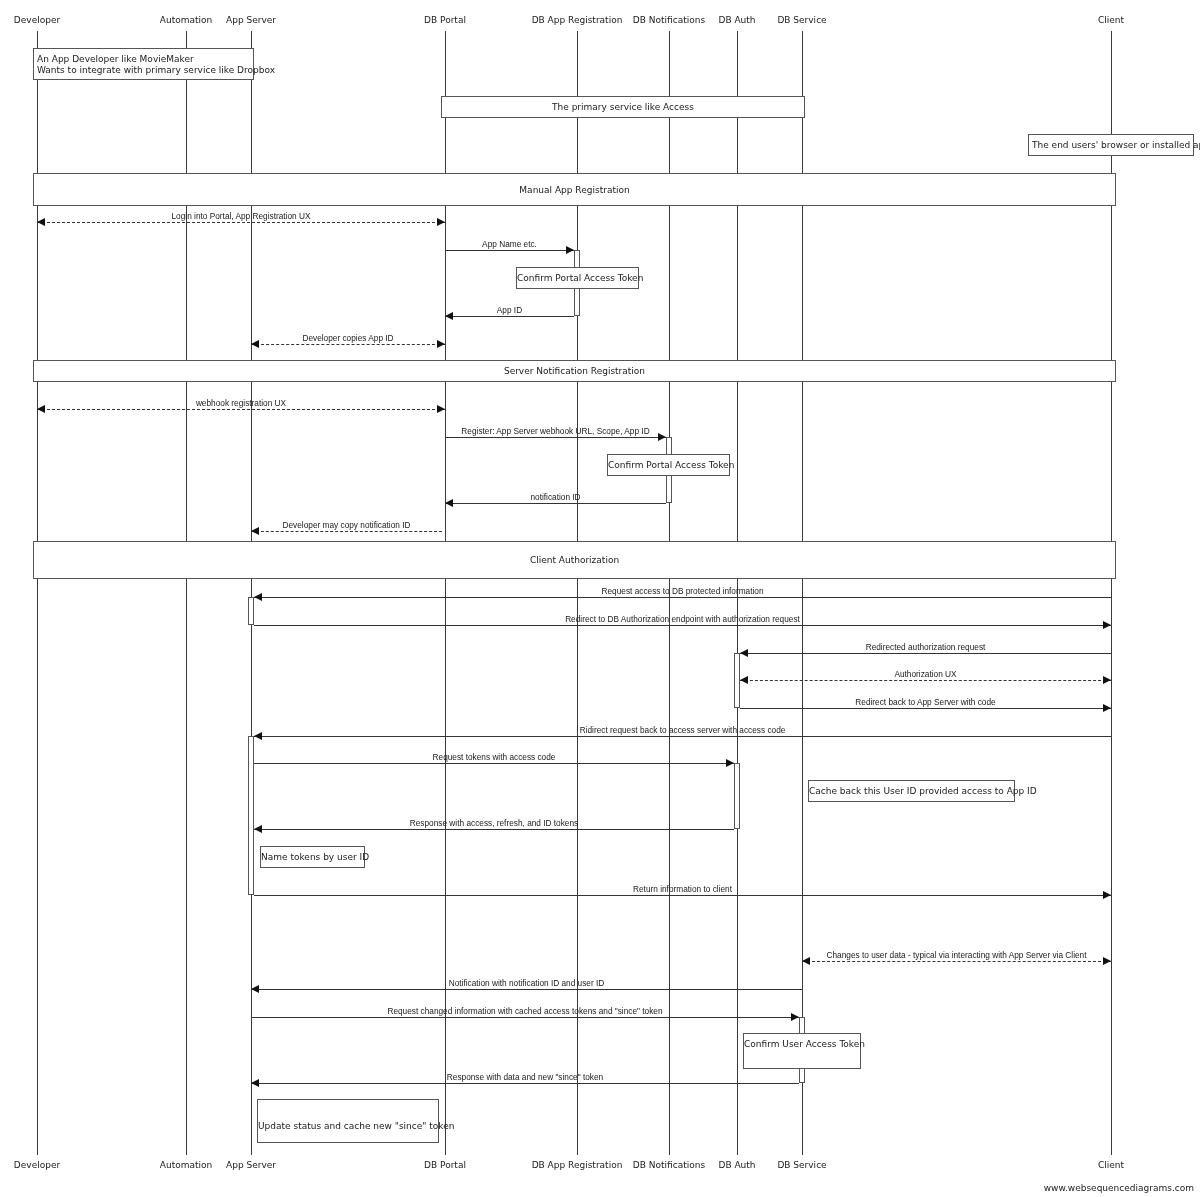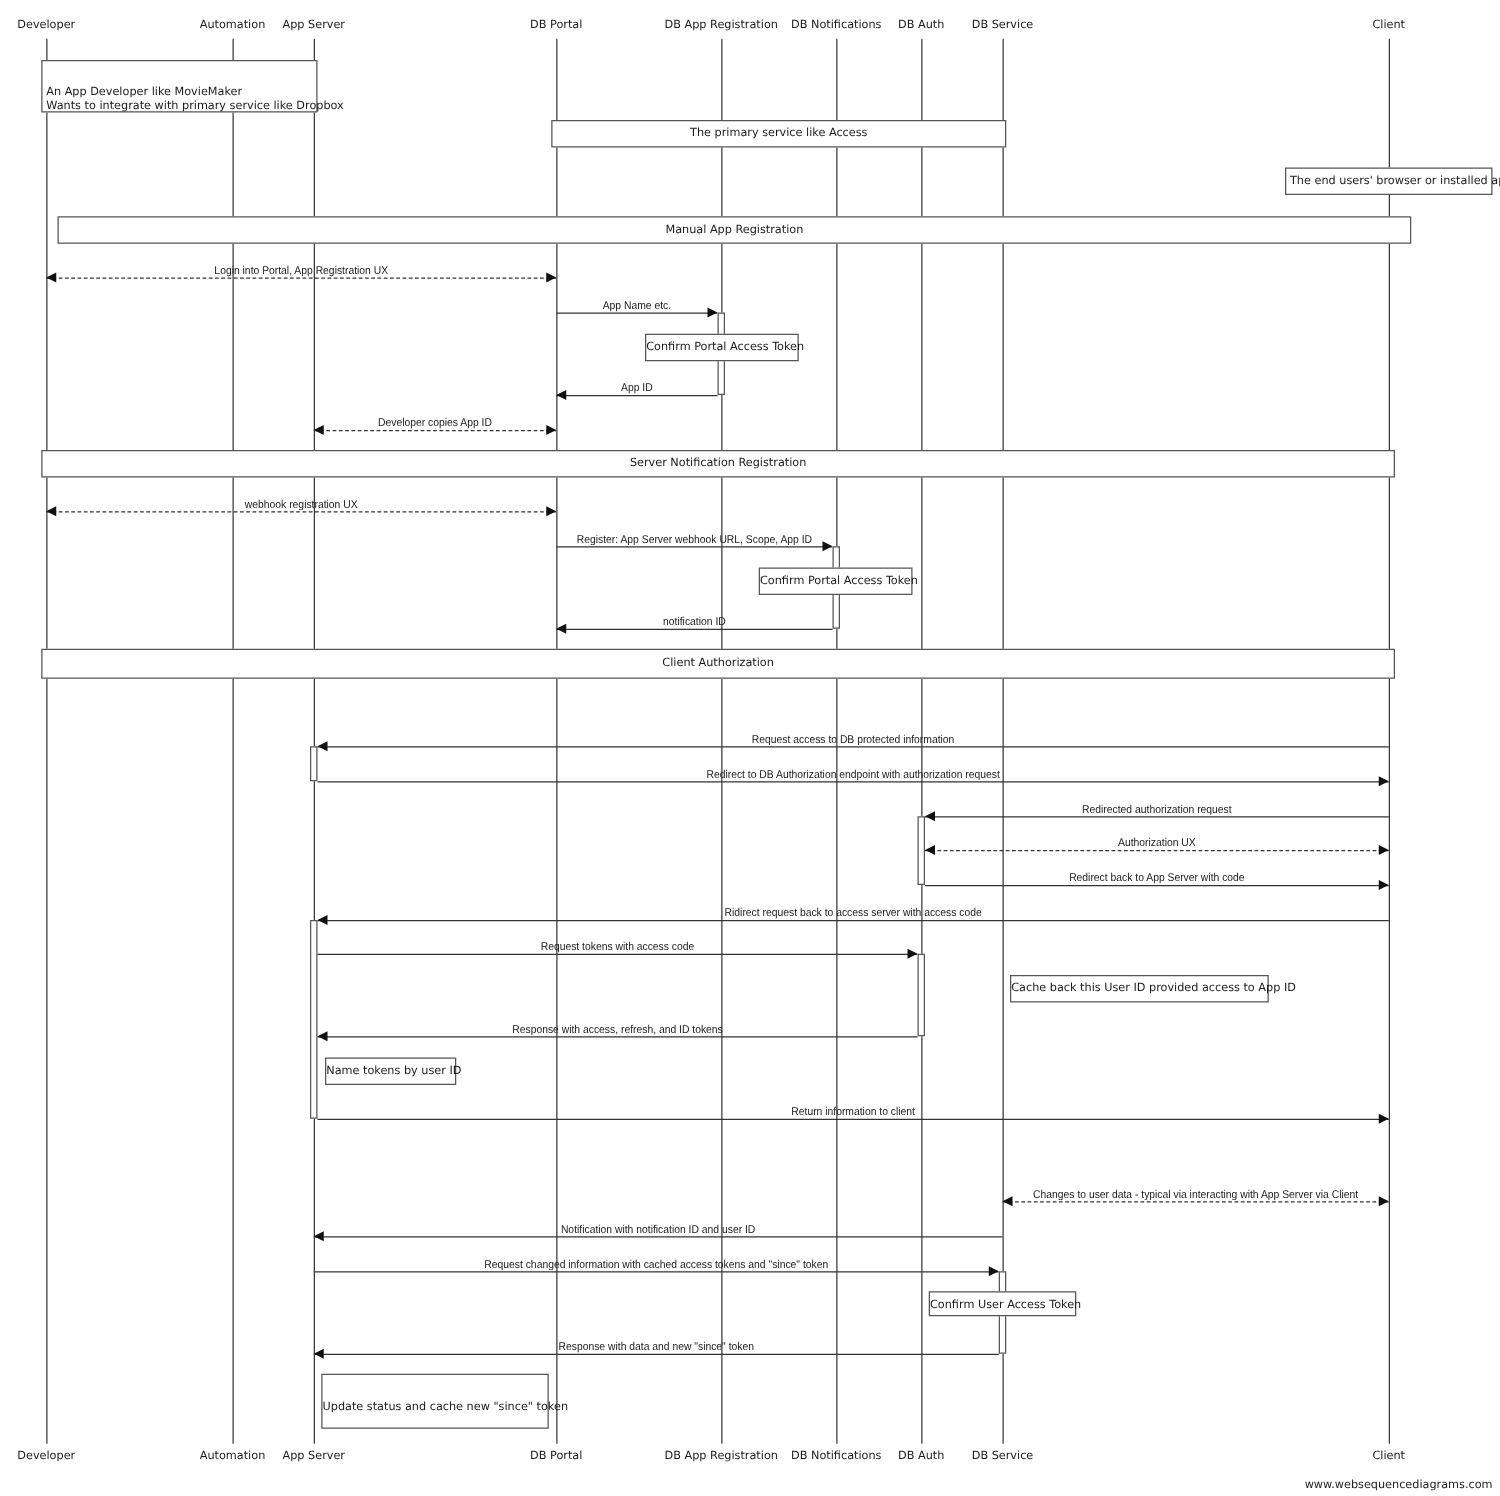--- a/index.html
+++ b/index.html
@@ -37,26 +37,26 @@
   <div class="lifeline" style="left:37px;top:31px;height:1124px;"></div>
   <div class="lifeline" style="left:186px;top:31px;height:1124px;"></div>
   <div class="lifeline" style="left:251px;top:31px;height:1124px;"></div>
   <div class="lifeline" style="left:445px;top:31px;height:1124px;"></div>
   <div class="lifeline" style="left:577px;top:31px;height:1124px;"></div>
   <div class="lifeline" style="left:669px;top:31px;height:1124px;"></div>
   <div class="lifeline" style="left:737px;top:31px;height:1124px;"></div>
   <div class="lifeline" style="left:802px;top:31px;height:1124px;"></div>
   <div class="lifeline" style="left:1111px;top:31px;height:1124px;"></div>
 
-  <div class="note" style="left:33px;top:48px;width:221px;height:32px;padding:20px 3px;">An App Developer like MovieMaker
+  <div class="note" style="left:33px;top:48px;width:221px;height:32px;padding:5px 3px;">An App Developer like MovieMaker
 Wants to integrate with primary service like Dropbox</div>
   <div class="note" style="left:441px;top:96px;width:364px;height:22px;padding:5px 0;text-align:center;">The primary service like Access</div>
   <div class="note" style="left:1028px;top:134px;width:166px;height:22px;padding:5px 3px;">The end users' browser or installed app</div>
 
-  <div class="group" style="left:46px;top:173px;width:1083px;height:22px;">
+  <div class="group" style="left:33px;top:173px;width:1083px;height:33px;">
       <span>Manual App Registration</span>
     </div>
 
   <div class="msg dashed" style="left:37px;width:408px;top:222px;">
     <div class="line"></div>
       <div class="arrow left"></div>
       <div class="arrow right"></div>
     <div class="label">Login into Portal, App Registration UX</div>
   </div>
   <div class="msg" style="left:445px;width:129px;top:250px;">
@@ -99,21 +99,21 @@
     <div class="line"></div>
       <div class="arrow left"></div>
     <div class="label">notification ID</div>
   </div>
   <div class="msg dashed" style="left:251px;width:191px;top:531px;">
     <div class="line"></div>
       <div class="arrow left"></div>
     <div class="label">Developer may copy notification ID</div>
   </div>
 
-  <div class="group" style="left:33px;top:519px;width:1083px;height:24px;">
+  <div class="group" style="left:33px;top:541px;width:1083px;height:38px;">
       <span>Client Authorization</span>
     </div>
 
   <div class="activation" style="left:248px;top:597px;height:28px;"></div>
   <div class="msg" style="left:254px;width:857px;top:597px;">
     <div class="line"></div>
       <div class="arrow left"></div>
     <div class="label">Request access to DB protected information</div>
   </div>
   <div class="msg" style="left:254px;width:857px;top:625px;">
@@ -176,21 +176,21 @@
     <div class="line"></div>
       <div class="arrow left"></div>
     <div class="label">Notification with notification ID and user ID</div>
   </div>
   <div class="msg" style="left:251px;width:548px;top:1017px;">
     <div class="line"></div>
       <div class="arrow right"></div>
     <div class="label">Request changed information with cached access tokens and "since" token</div>
   </div>
   <div class="activation" style="left:799px;top:1017px;height:66px;"></div>
-  <div class="note" style="left:743px;top:1033px;width:118px;height:20px;padding:5px 0;text-align:center;">Confirm User Access Token</div>
+  <div class="note" style="left:743px;top:1033px;width:118px;height:36px;padding:5px 0;text-align:center;">Confirm User Access Token</div>
   <div class="msg" style="left:251px;width:548px;top:1083px;">
     <div class="line"></div>
       <div class="arrow left"></div>
     <div class="label">Response with data and new "since" token</div>
   </div>
   <div class="note" style="left:257px;top:1099px;width:182px;height:22px;padding:21px 0;text-align:center;">Update status and cache new "since" token</div>
 
   <div class="actor-label" style="left:37px;top:1160px;">Developer</div>
   <div class="actor-label" style="left:186px;top:1160px;">Automation</div>
   <div class="actor-label" style="left:251px;top:1160px;">App Server</div>

